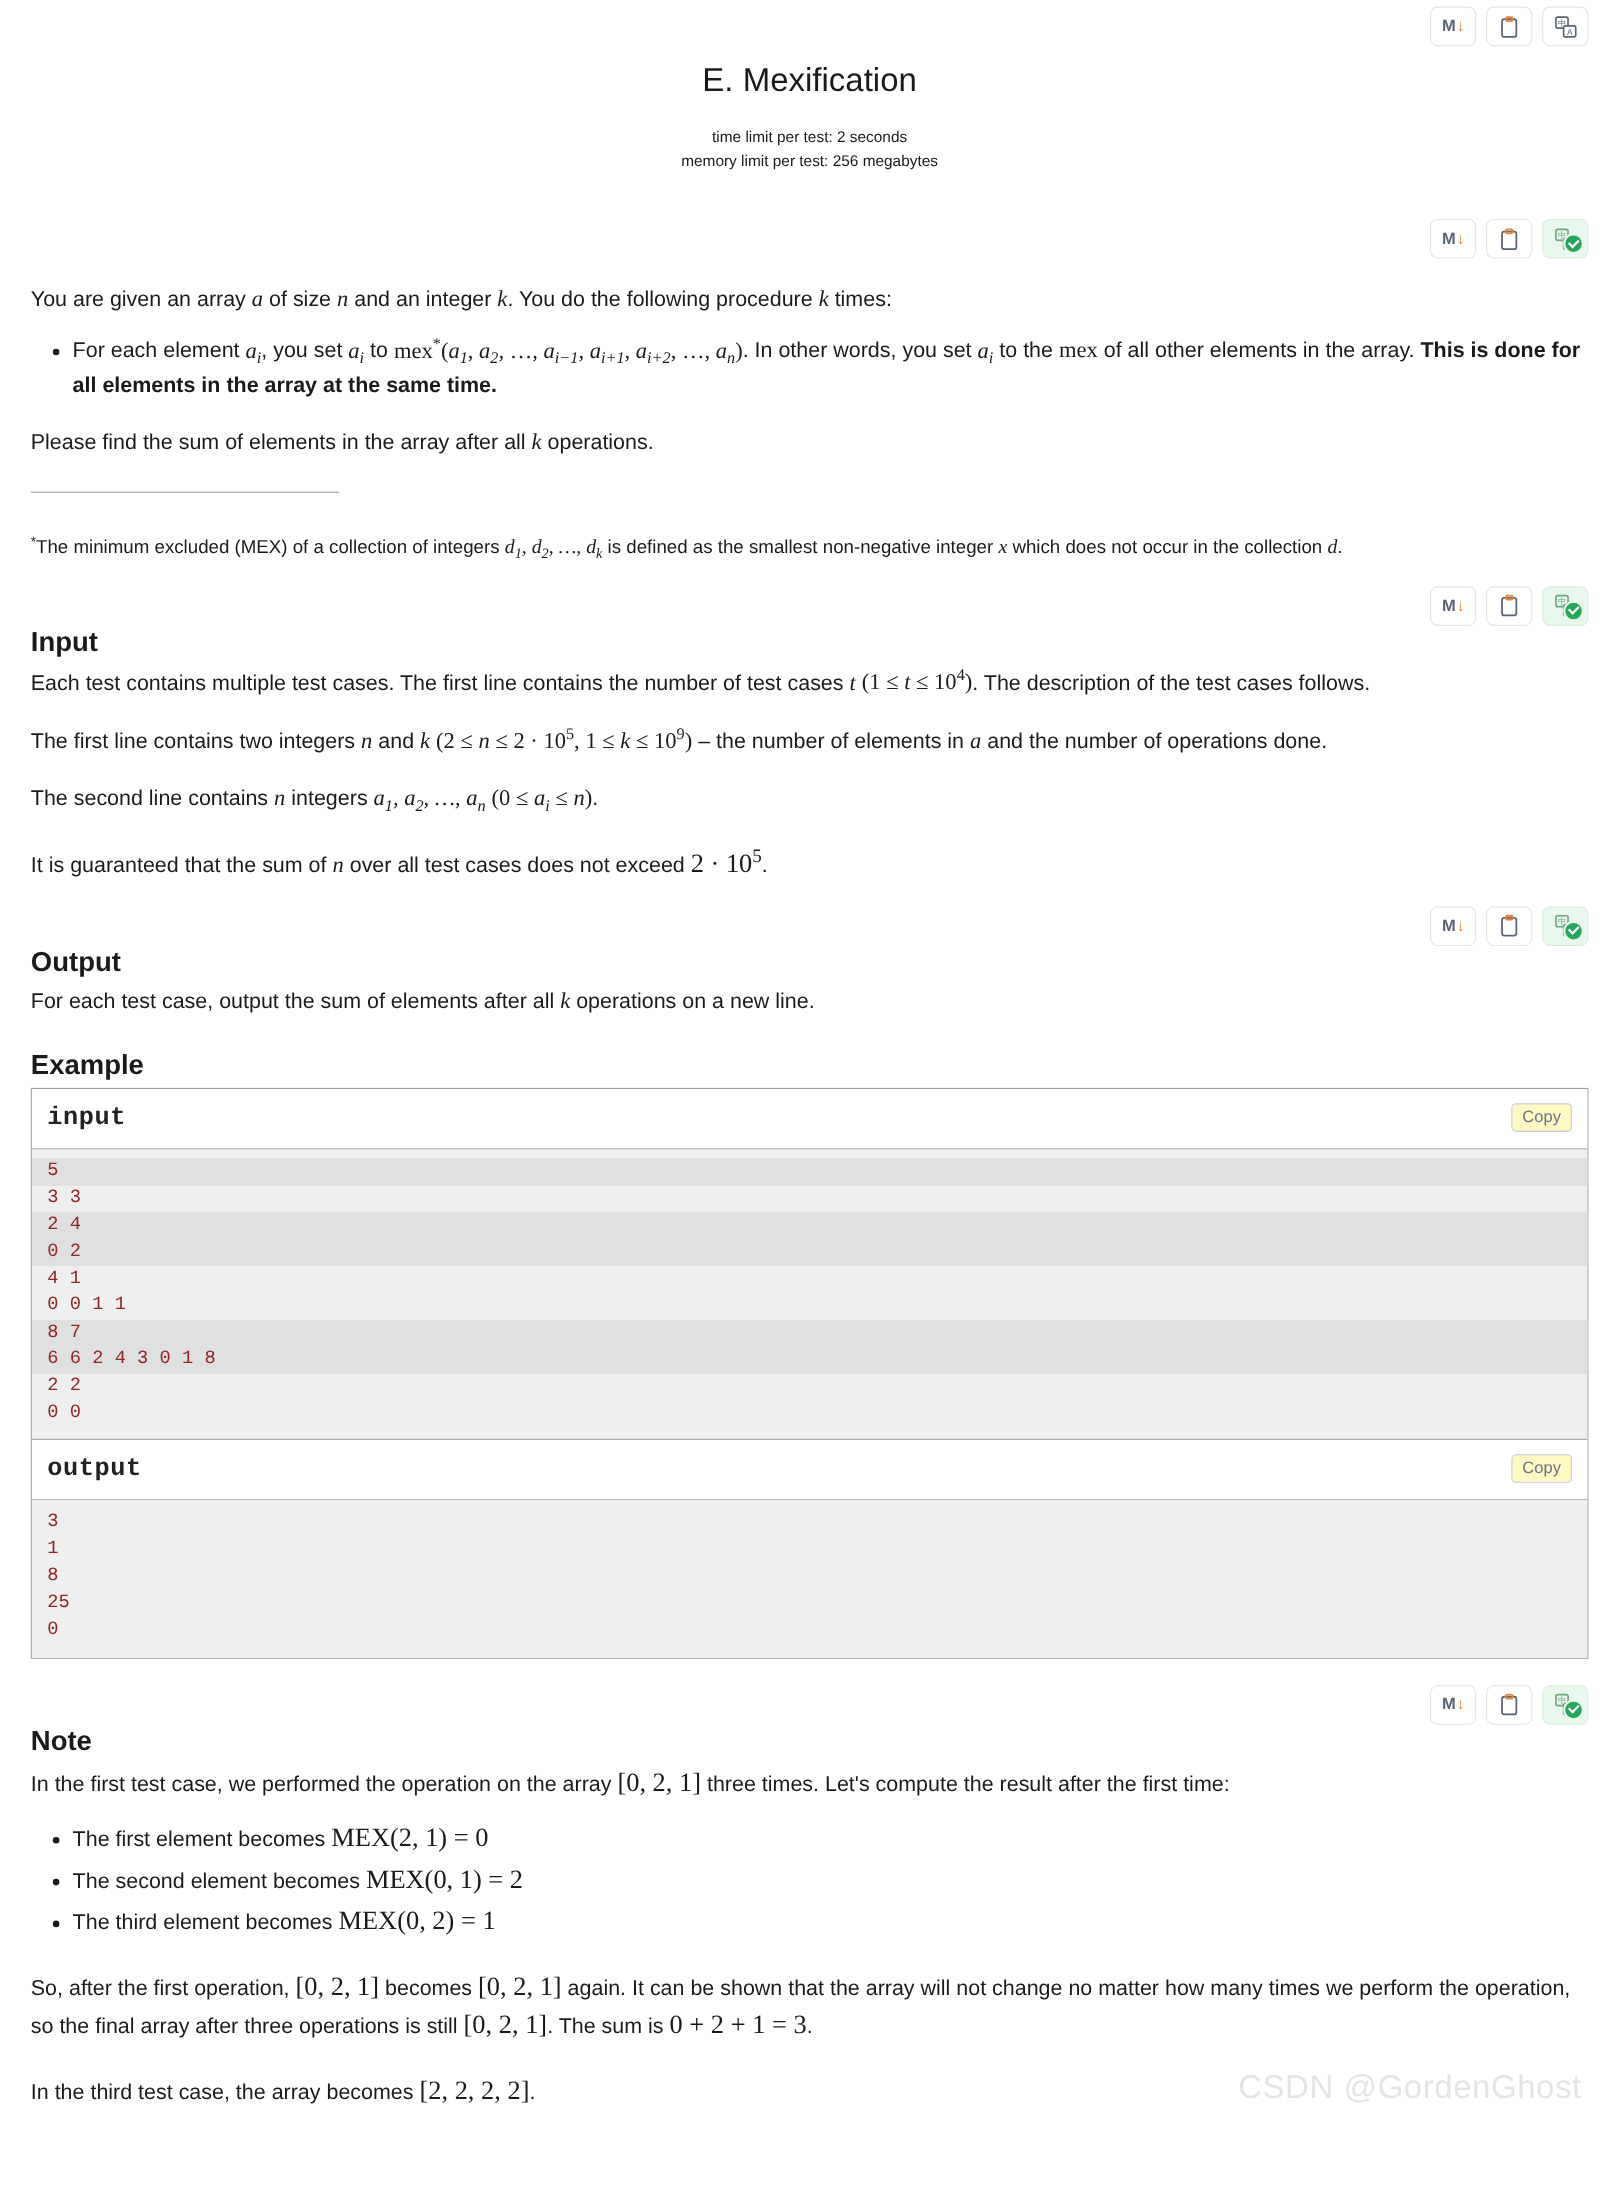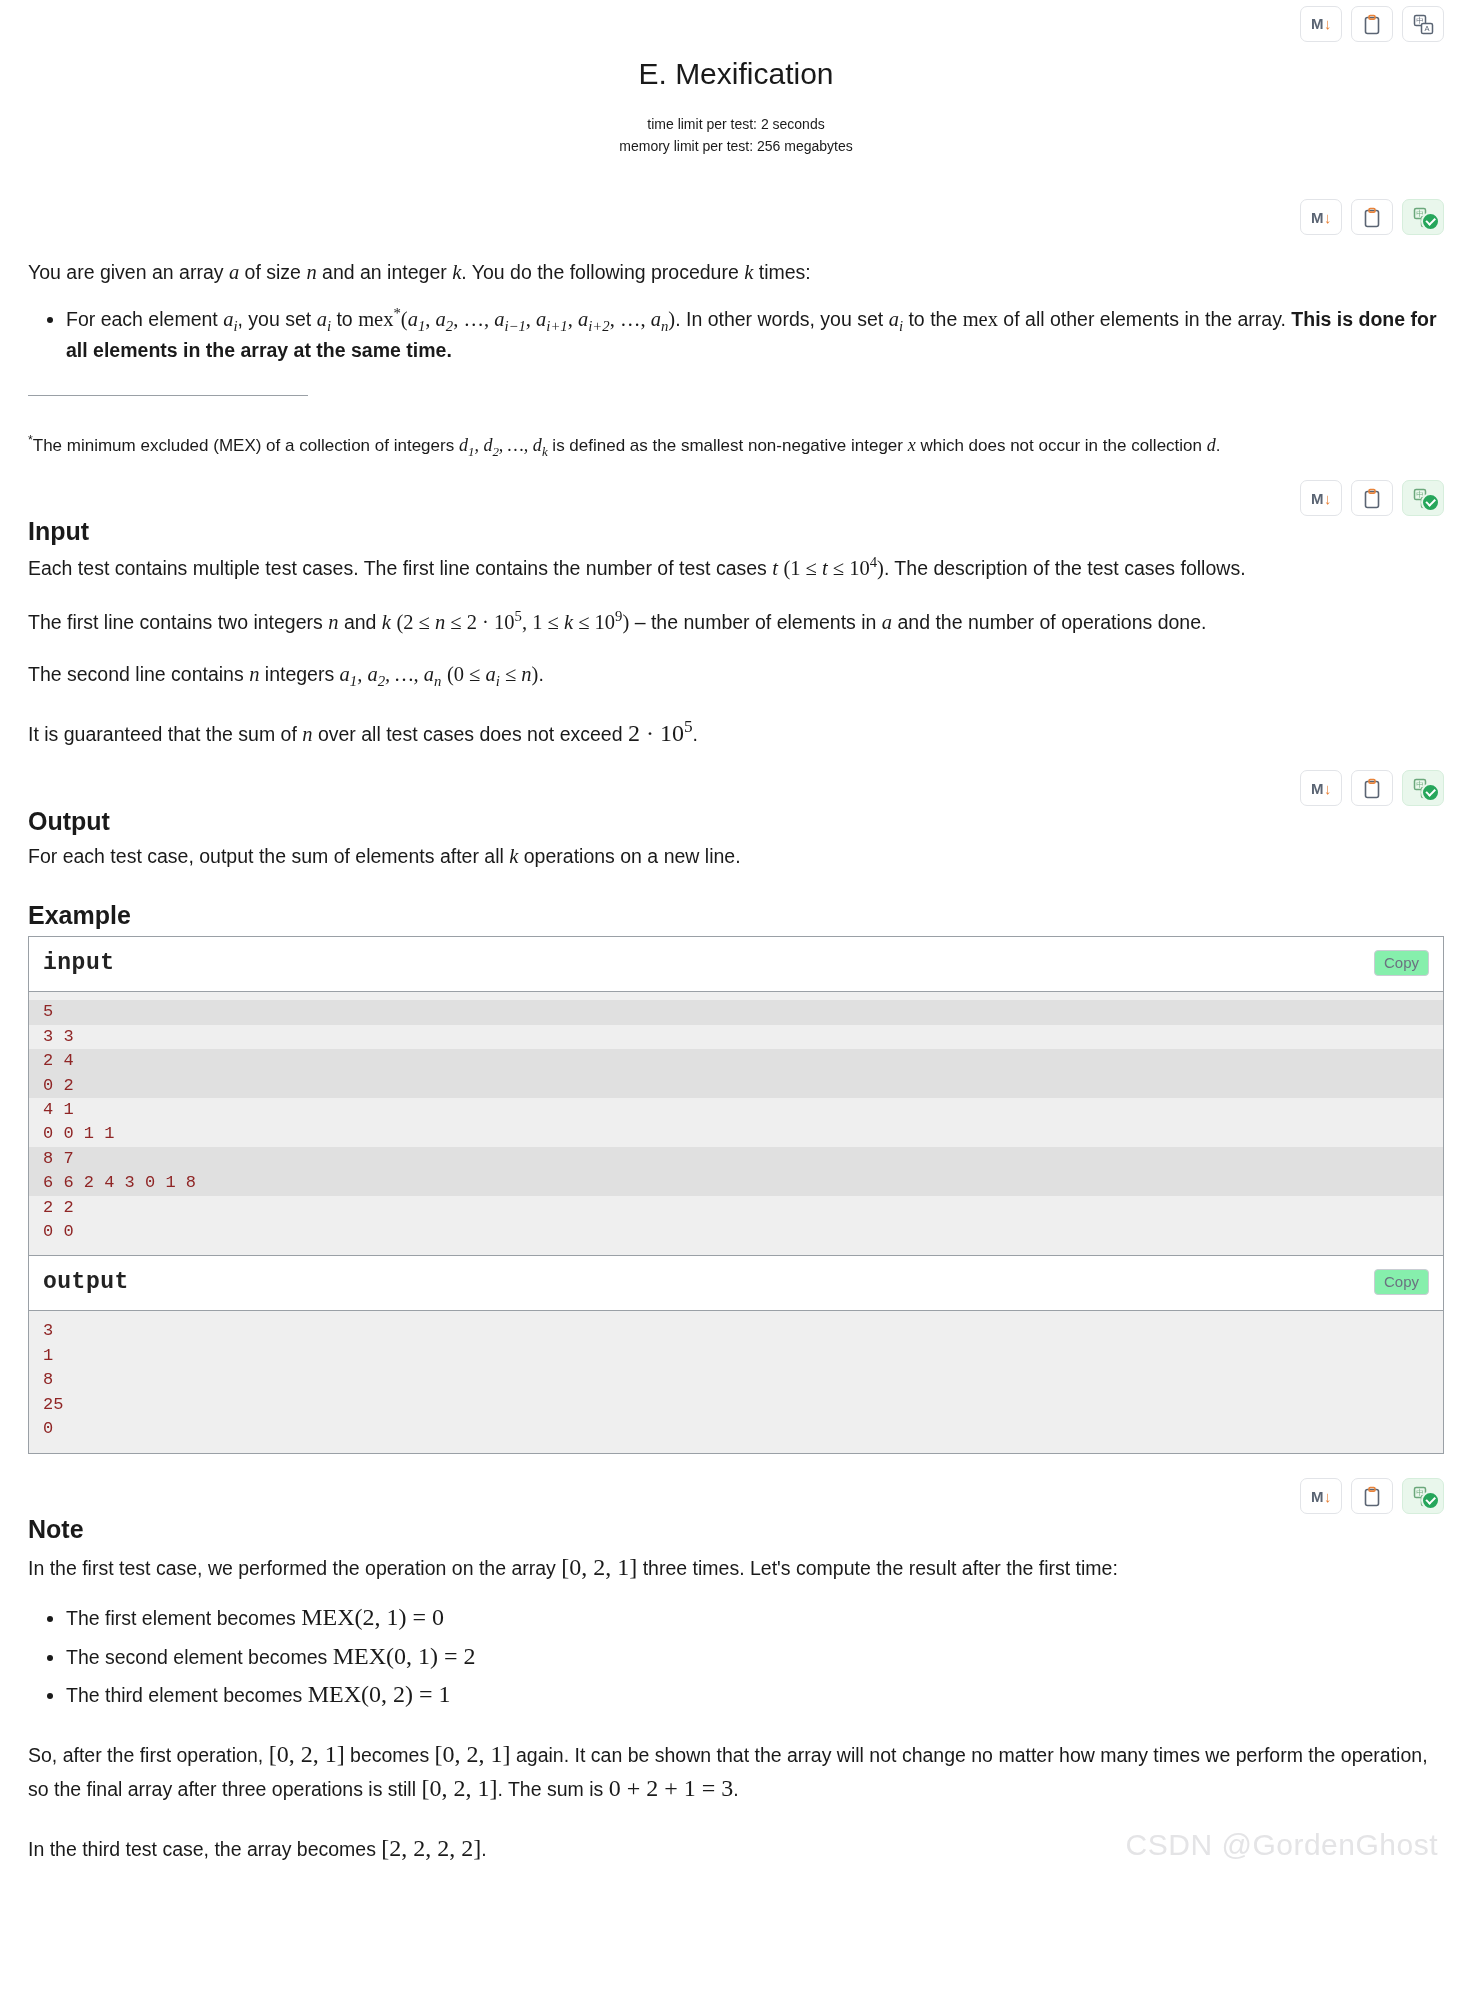--- a/index.html
+++ b/index.html
@@ -141,21 +141,21 @@
   .io-title {
     font-family: "Liberation Mono", monospace;
     font-size: 23px;
     font-weight: bold;
     color: #222;
     letter-spacing: 0.5px;
   }
   .copy-btn {
     border: 1px solid #c9cdd3;
     border-radius: 4px;
-    background: #86efac;
+    background: #fef9c3;
     color: #6b7280;
     font-size: 15px;
     padding: 4px 9px;
     cursor: pointer;
     line-height: 1.1;
   }
   .io-body {
     background: #efefef;
     padding: 8px 0 10px 0;
   }
@@ -247,20 +247,23 @@
   <div class="para">
     <span>You are given an array </span><span class="m">a</span><span> of size </span><span class="m">n</span><span> and an integer </span><span class="m">k</span><span>. You do the following procedure </span><span class="m">k</span><span> times:</span>
   </div>
 
   <ul class="bullets">
     <li>
       <span>For each element </span><span class="m">a<sub>i</sub></span><span>, you set </span><span class="m">a<sub>i</sub></span><span> to </span><span class="mr">mex<sup>*</sup>(<span class="m">a<sub>1</sub></span>, <span class="m">a<sub>2</sub></span>, …, <span class="m">a<sub>i−1</sub></span>, <span class="m">a<sub>i+1</sub></span>, <span class="m">a<sub>i+2</sub></span>, …, <span class="m">a<sub>n</sub></span>)</span><span>. In other words, you set </span><span class="m">a<sub>i</sub></span><span> to the </span><span class="mr">mex</span><span> of all other elements in the array. </span><b>This is done for all elements in the array at the same time.</b>
     </li>
   </ul>
 
+  <div class="para">
+    <span>Please find the sum of elements in the array after all </span><span class="m">k</span><span> operations.</span>
+  </div>
 
   <div class="fn-rule"></div>
   <div class="footnote">
     <sup>*</sup><span>The minimum excluded (MEX) of a collection of integers </span><span class="m">d<sub>1</sub>, d<sub>2</sub>, …, d<sub>k</sub></span><span> is defined as the smallest non-negative integer </span><span class="m">x</span><span> which does not occur in the collection </span><span class="m">d</span><span>.</span>
   </div>
 
   <div class="icon-row" style="margin-top:20px;">
     <div class="icon-btn">
       <span class="md-glyph">M<span class="arr">↓</span></span>
     </div>

